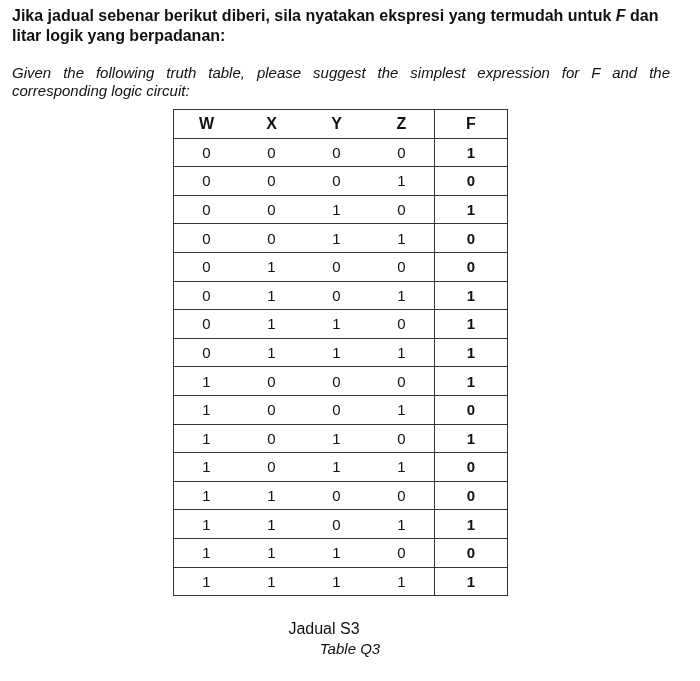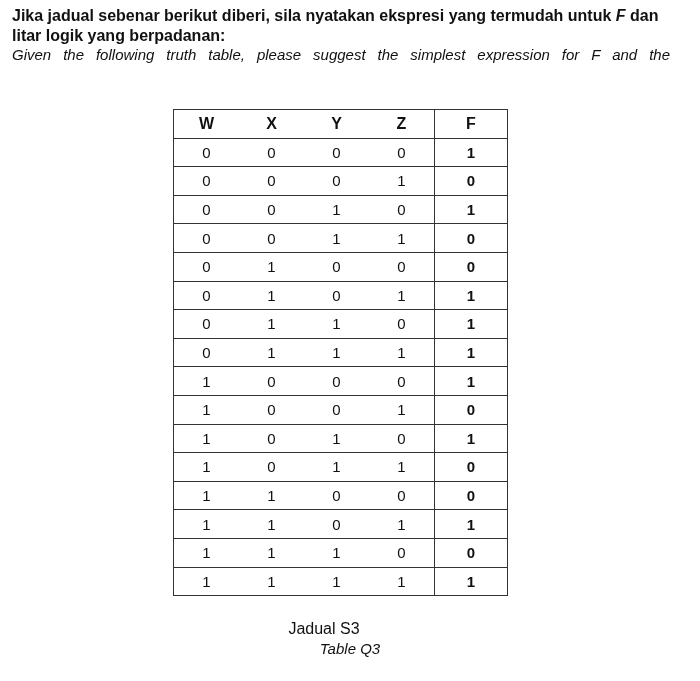--- a/index.html
+++ b/index.html
@@ -1,37 +1,38 @@
 <!DOCTYPE html>
 <html><head>
 <meta charset="utf-8">
 <style>
   html, body { margin: 0; padding: 0; background: #ffffff; }
   body { width: 700px; height: 681px; position: relative; overflow: hidden; font-family: "Liberation Sans", sans-serif; color: #111; }
   .q-malay { position: absolute; left: 12px; top: 6px; width: 660px; font-size: 16px; line-height: 20px; font-weight: bold; }
   .q-malay i { font-style: italic; }
-  .q-english { position: absolute; left: 12px; top: 46px; width: 658px; font-size: 15px; line-height: 18px; font-style: italic; text-align: justify; text-align-last: left; }
+  .q-english { position: absolute; left: 12px; top: 64px; width: 658px; font-size: 15px; line-height: 18px; font-style: italic; text-align: justify; text-align-last: left; }
   .q-english .line1 { display: block; text-align: justify; text-align-last: justify; }
   table.truth { position: absolute; left: 173px; top: 109px; border-collapse: collapse; font-size: 15px; }
   table.truth th, table.truth td { border: 1.5px solid #333; height: 27.6px; padding: 0; text-align: center; border-left: none; border-right: none; }
   table.truth th { font-weight: bold; font-size: 16px; }
   table.truth .c { width: 65px; }
   table.truth .first { border-left: 1.5px solid #333; }
   table.truth .f { width: 72px; border-left: 1.5px solid #333; border-right: 1.5px solid #333; font-weight: bold; }
   .caption { position: absolute; left: 0; width: 700px; text-align: center; }
   .caption .ms { position: absolute; top: 620px; left: 0; width: 648px; font-size: 16px; }
   .caption .en { position: absolute; top: 640px; left: 0; width: 700px; font-size: 15px; font-style: italic; }
 </style>
 </head>
 <body>
 
 <div class="q-malay"><span>Jika jadual sebenar berikut diberi, sila nyatakan ekspresi yang termudah untuk </span><i>F</i><span> dan litar logik yang berpadanan:</span></div>
 
 <div class="q-english">
   <span class="line1">Given the following truth table, please suggest the simplest expression for F and the</span>
+  <span>corresponding logic circuit:</span>
 </div>
 
 <table class="truth">
   <thead>
     <tr id="hdr">
         <th class="c first">W</th>
         <th class="c">X</th>
         <th class="c">Y</th>
         <th class="c">Z</th>
         <th class="f">F</th>

